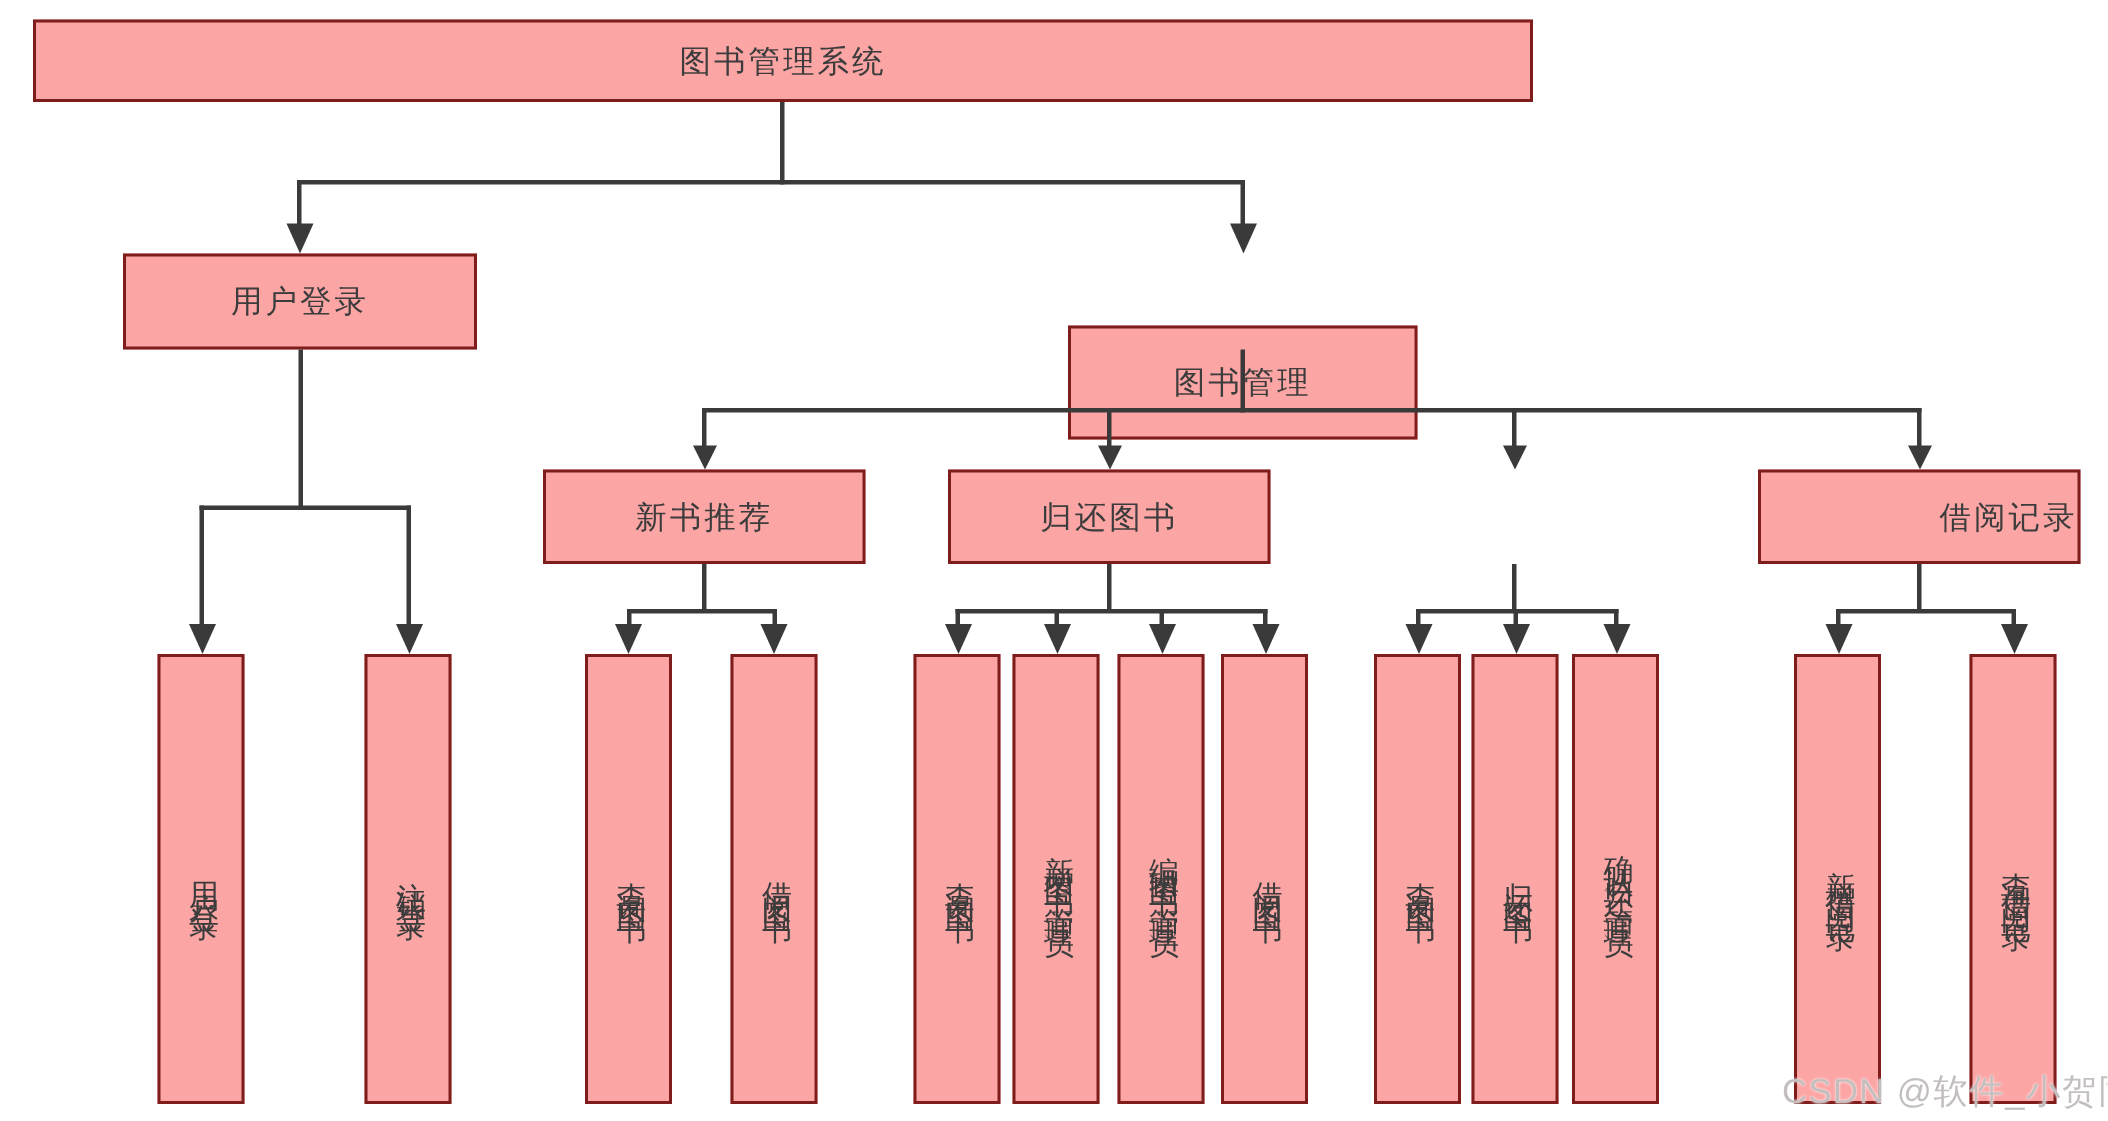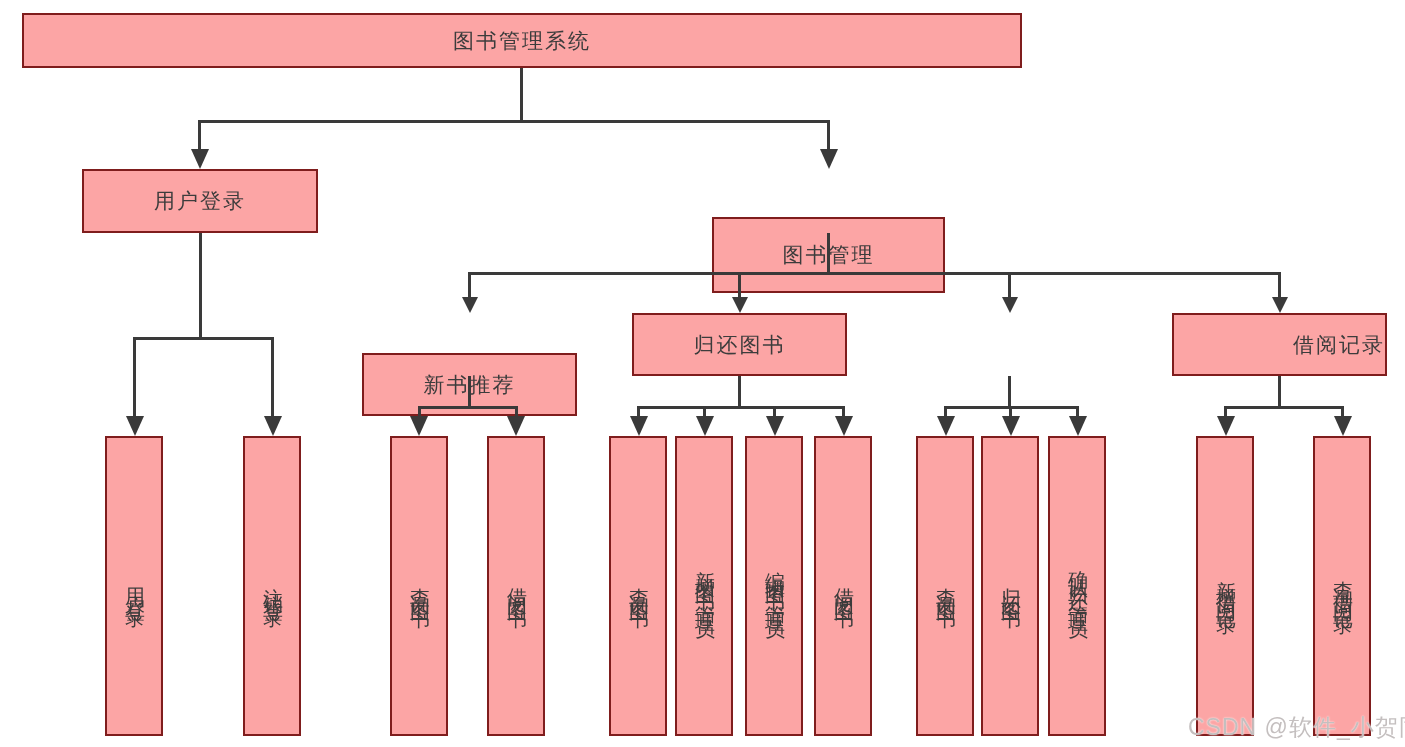--- a/index.html
+++ b/index.html
@@ -65,21 +65,21 @@
   <div class="ln" style="left:468px; top:272px; width:813px; height:3px;"></div>
   <div class="ln" style="left:468px; top:272px; width:3px; height:26px;"></div>
   <div class="ah sm" style="left:462px; top:297px;"></div>
   <div class="ln" style="left:738px; top:272px; width:3px; height:26px;"></div>
   <div class="ah sm" style="left:732px; top:297px;"></div>
   <div class="ln" style="left:1008px; top:272px; width:3px; height:26px;"></div>
   <div class="ah sm" style="left:1002px; top:297px;"></div>
   <div class="ln" style="left:1278px; top:272px; width:3px; height:26px;"></div>
   <div class="ah sm" style="left:1272px; top:297px;"></div>
 
-  <div class="box h" style="left:362px; top:313px; width:215px; height:63px;margin-top:40px;">
+  <div class="box h" style="left:362px; top:313px; width:215px; height:63px;">
     <span>新书推荐</span>
   </div>
   <div class="box h" style="left:632px; top:313px; width:215px; height:63px;">
     <span>归还图书</span>
   </div>
   <div class="box h" style="left:1172px; top:313px; width:215px; height:63px;justify-content:flex-end;">
     <span>借阅记录</span>
   </div>
 
   <div class="ln" style="left:468px; top:376px; width:3px; height:32px;"></div>

